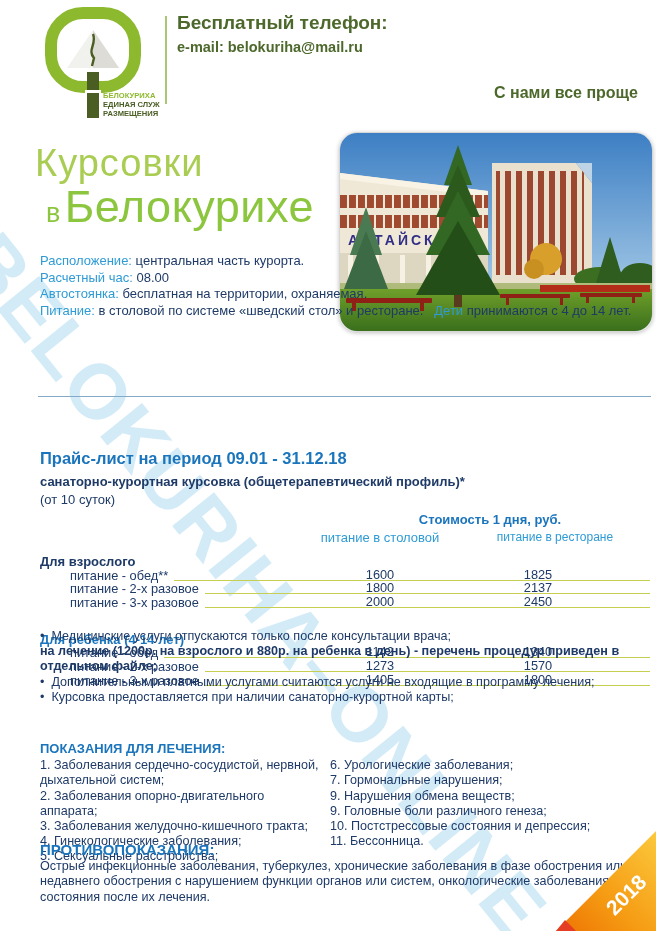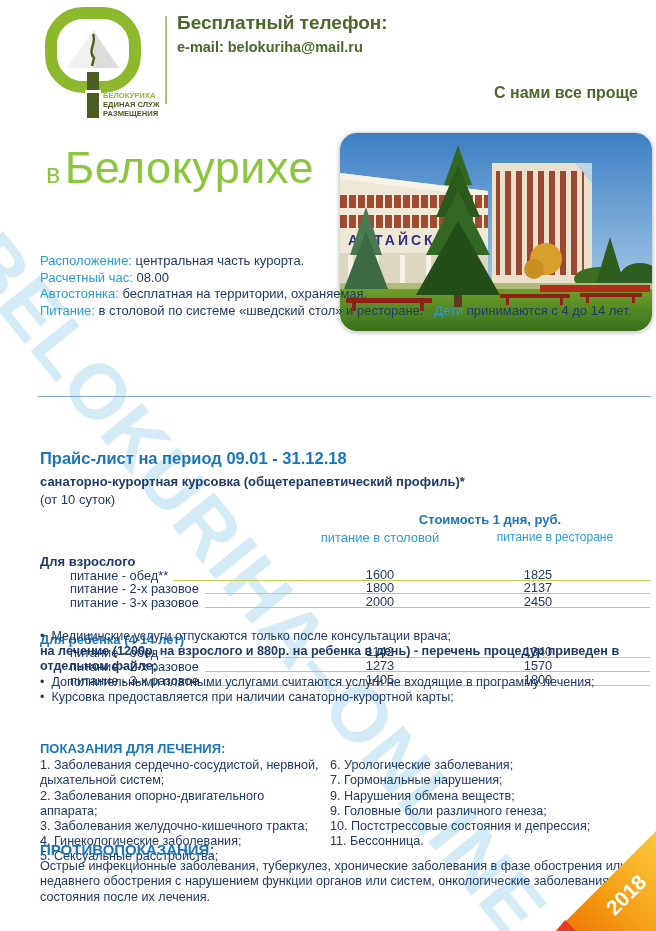--- a/index.html
+++ b/index.html
@@ -96,20 +96,21 @@
   <div class="layer divider"></div>
   <div class="layer contact">
     <div class="phone-line">
       <span class="phone-label">Бесплатный телефон:</span>
     </div>
     <div class="email">e-mail: belokuriha@mail.ru</div>
   </div>
   <div class="layer tagline">С нами все проще</div>
 
   <div class="layer title">
+    <div class="title-l1">Курсовки</div>
     <div class="title-l2">
       <span class="title-prefix">в</span>
       <span class="title-main">Белокурихе</span>
     </div>
   </div>
 
   <div class="layer photo">
     <svg width="312" height="198" viewBox="0 0 312 198">
       <defs>
         <linearGradient id="sky" x1="0" y1="0" x2="0" y2="1">

